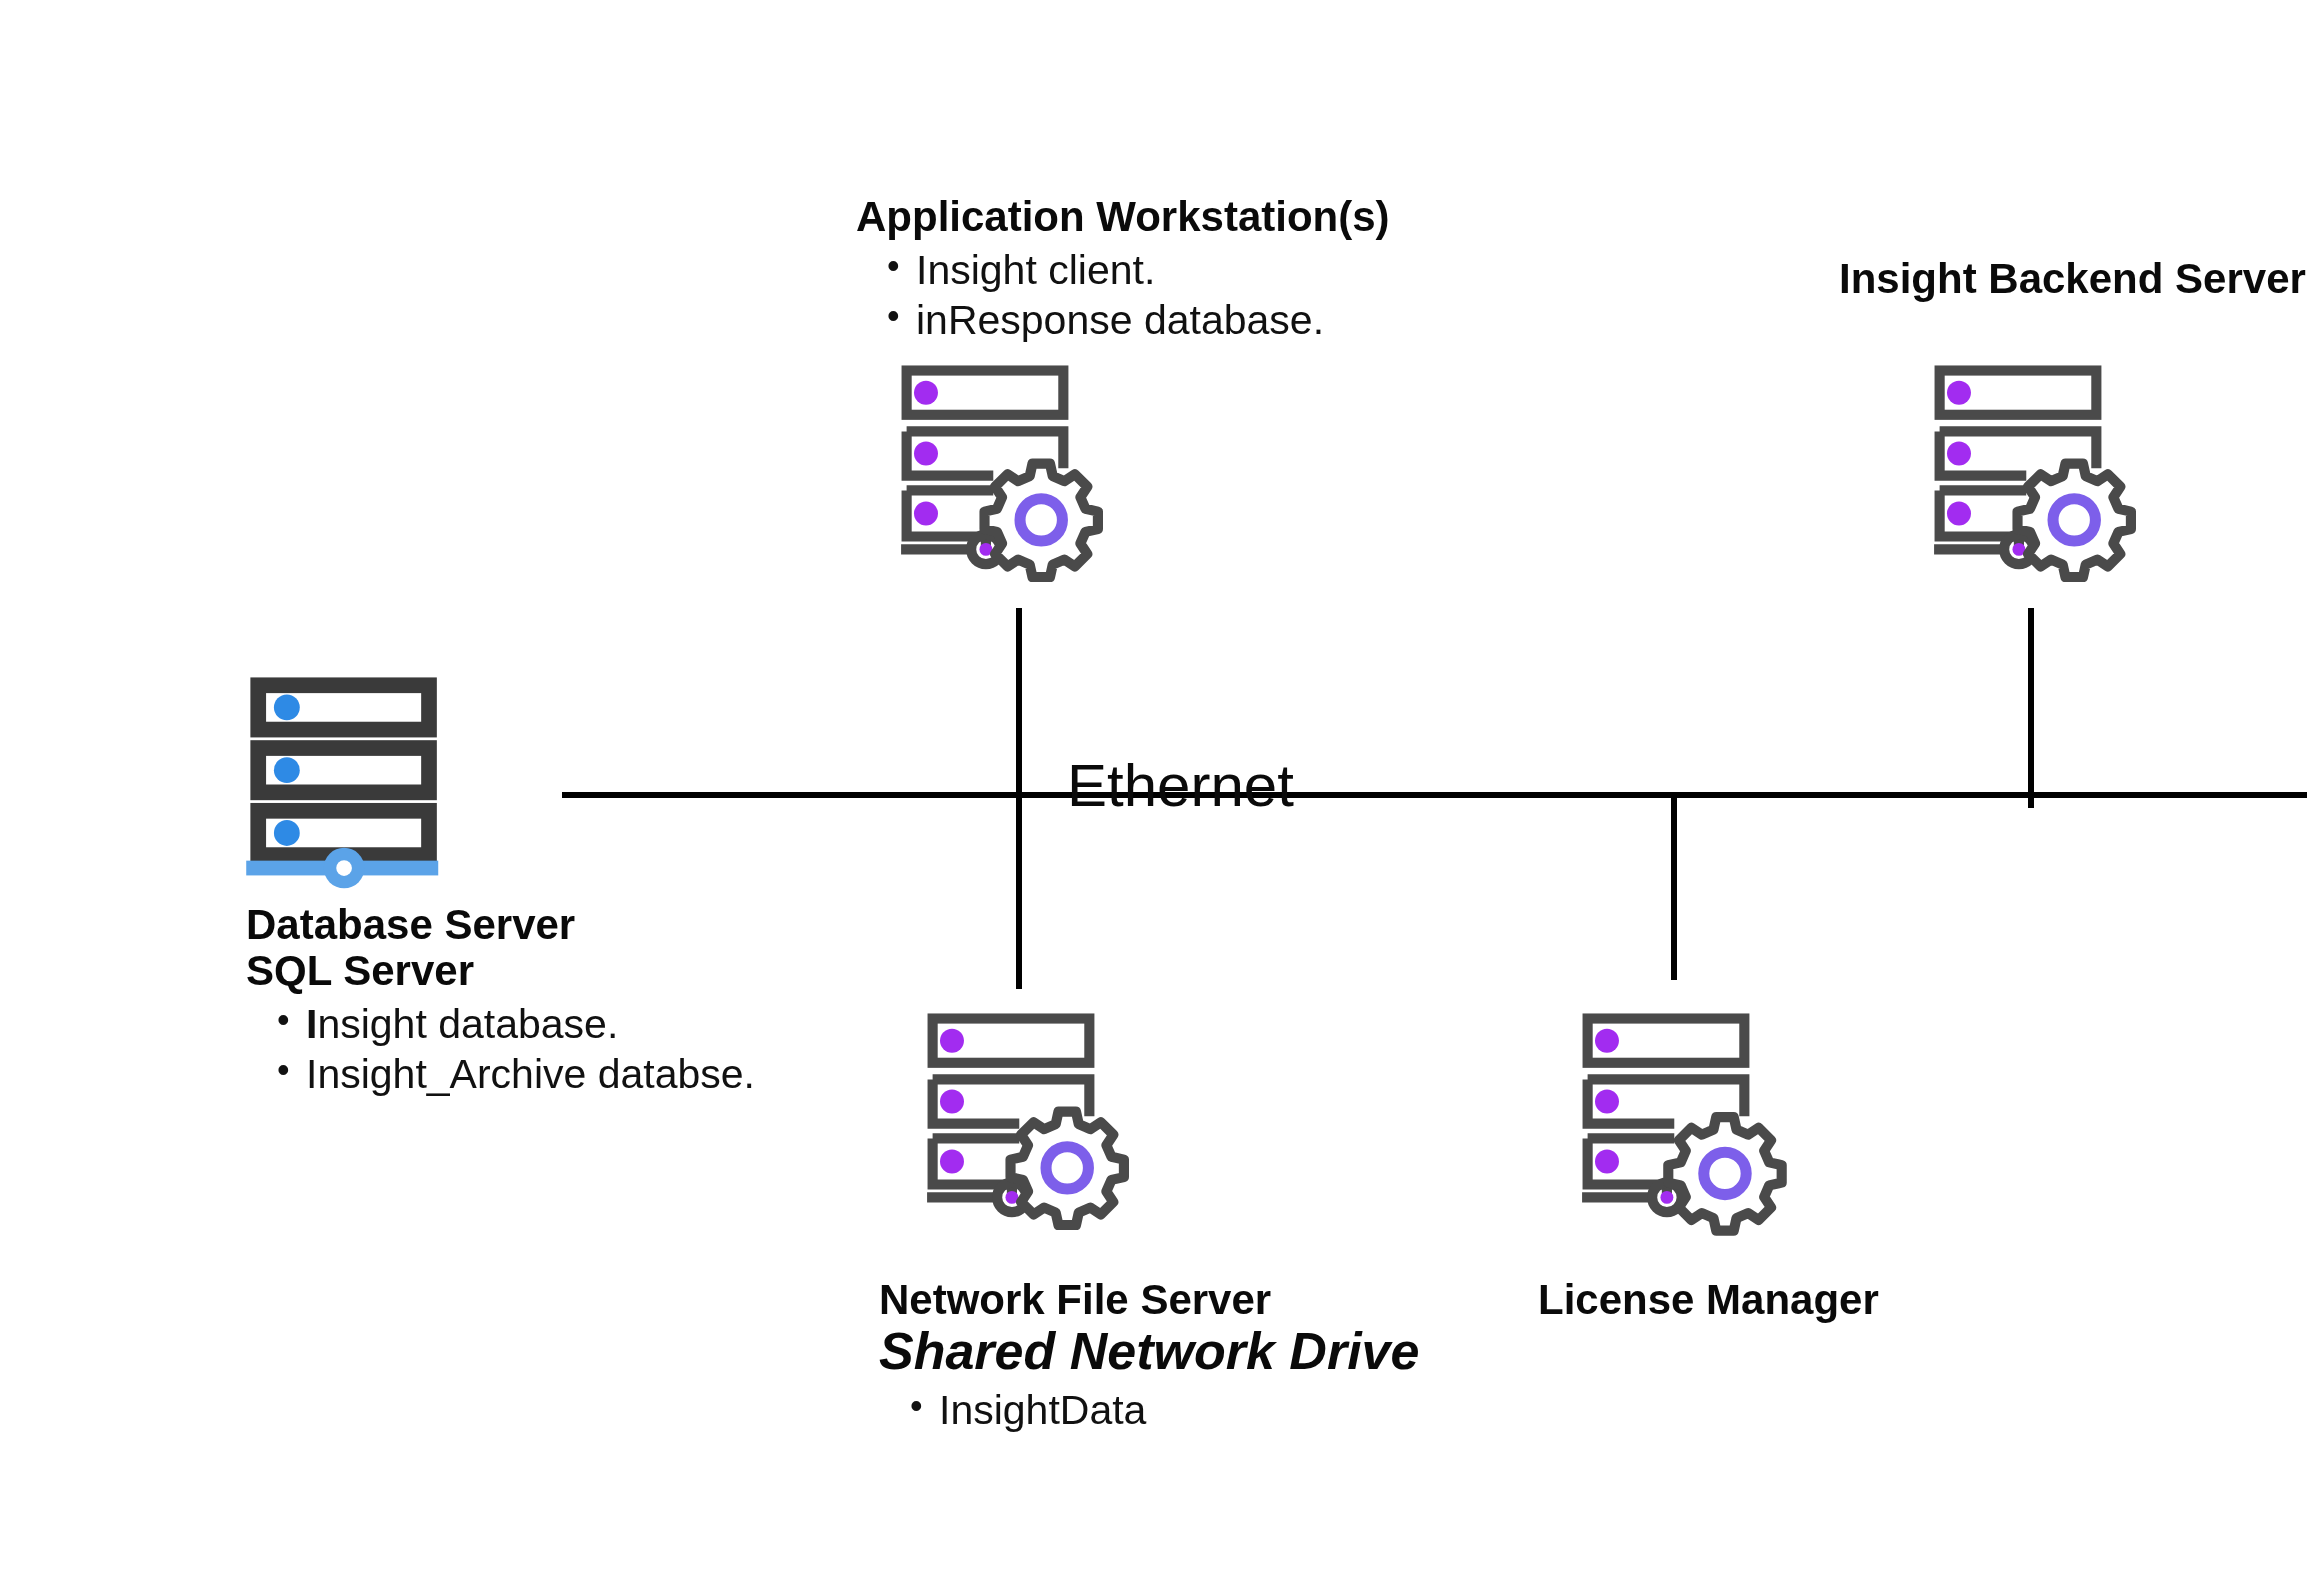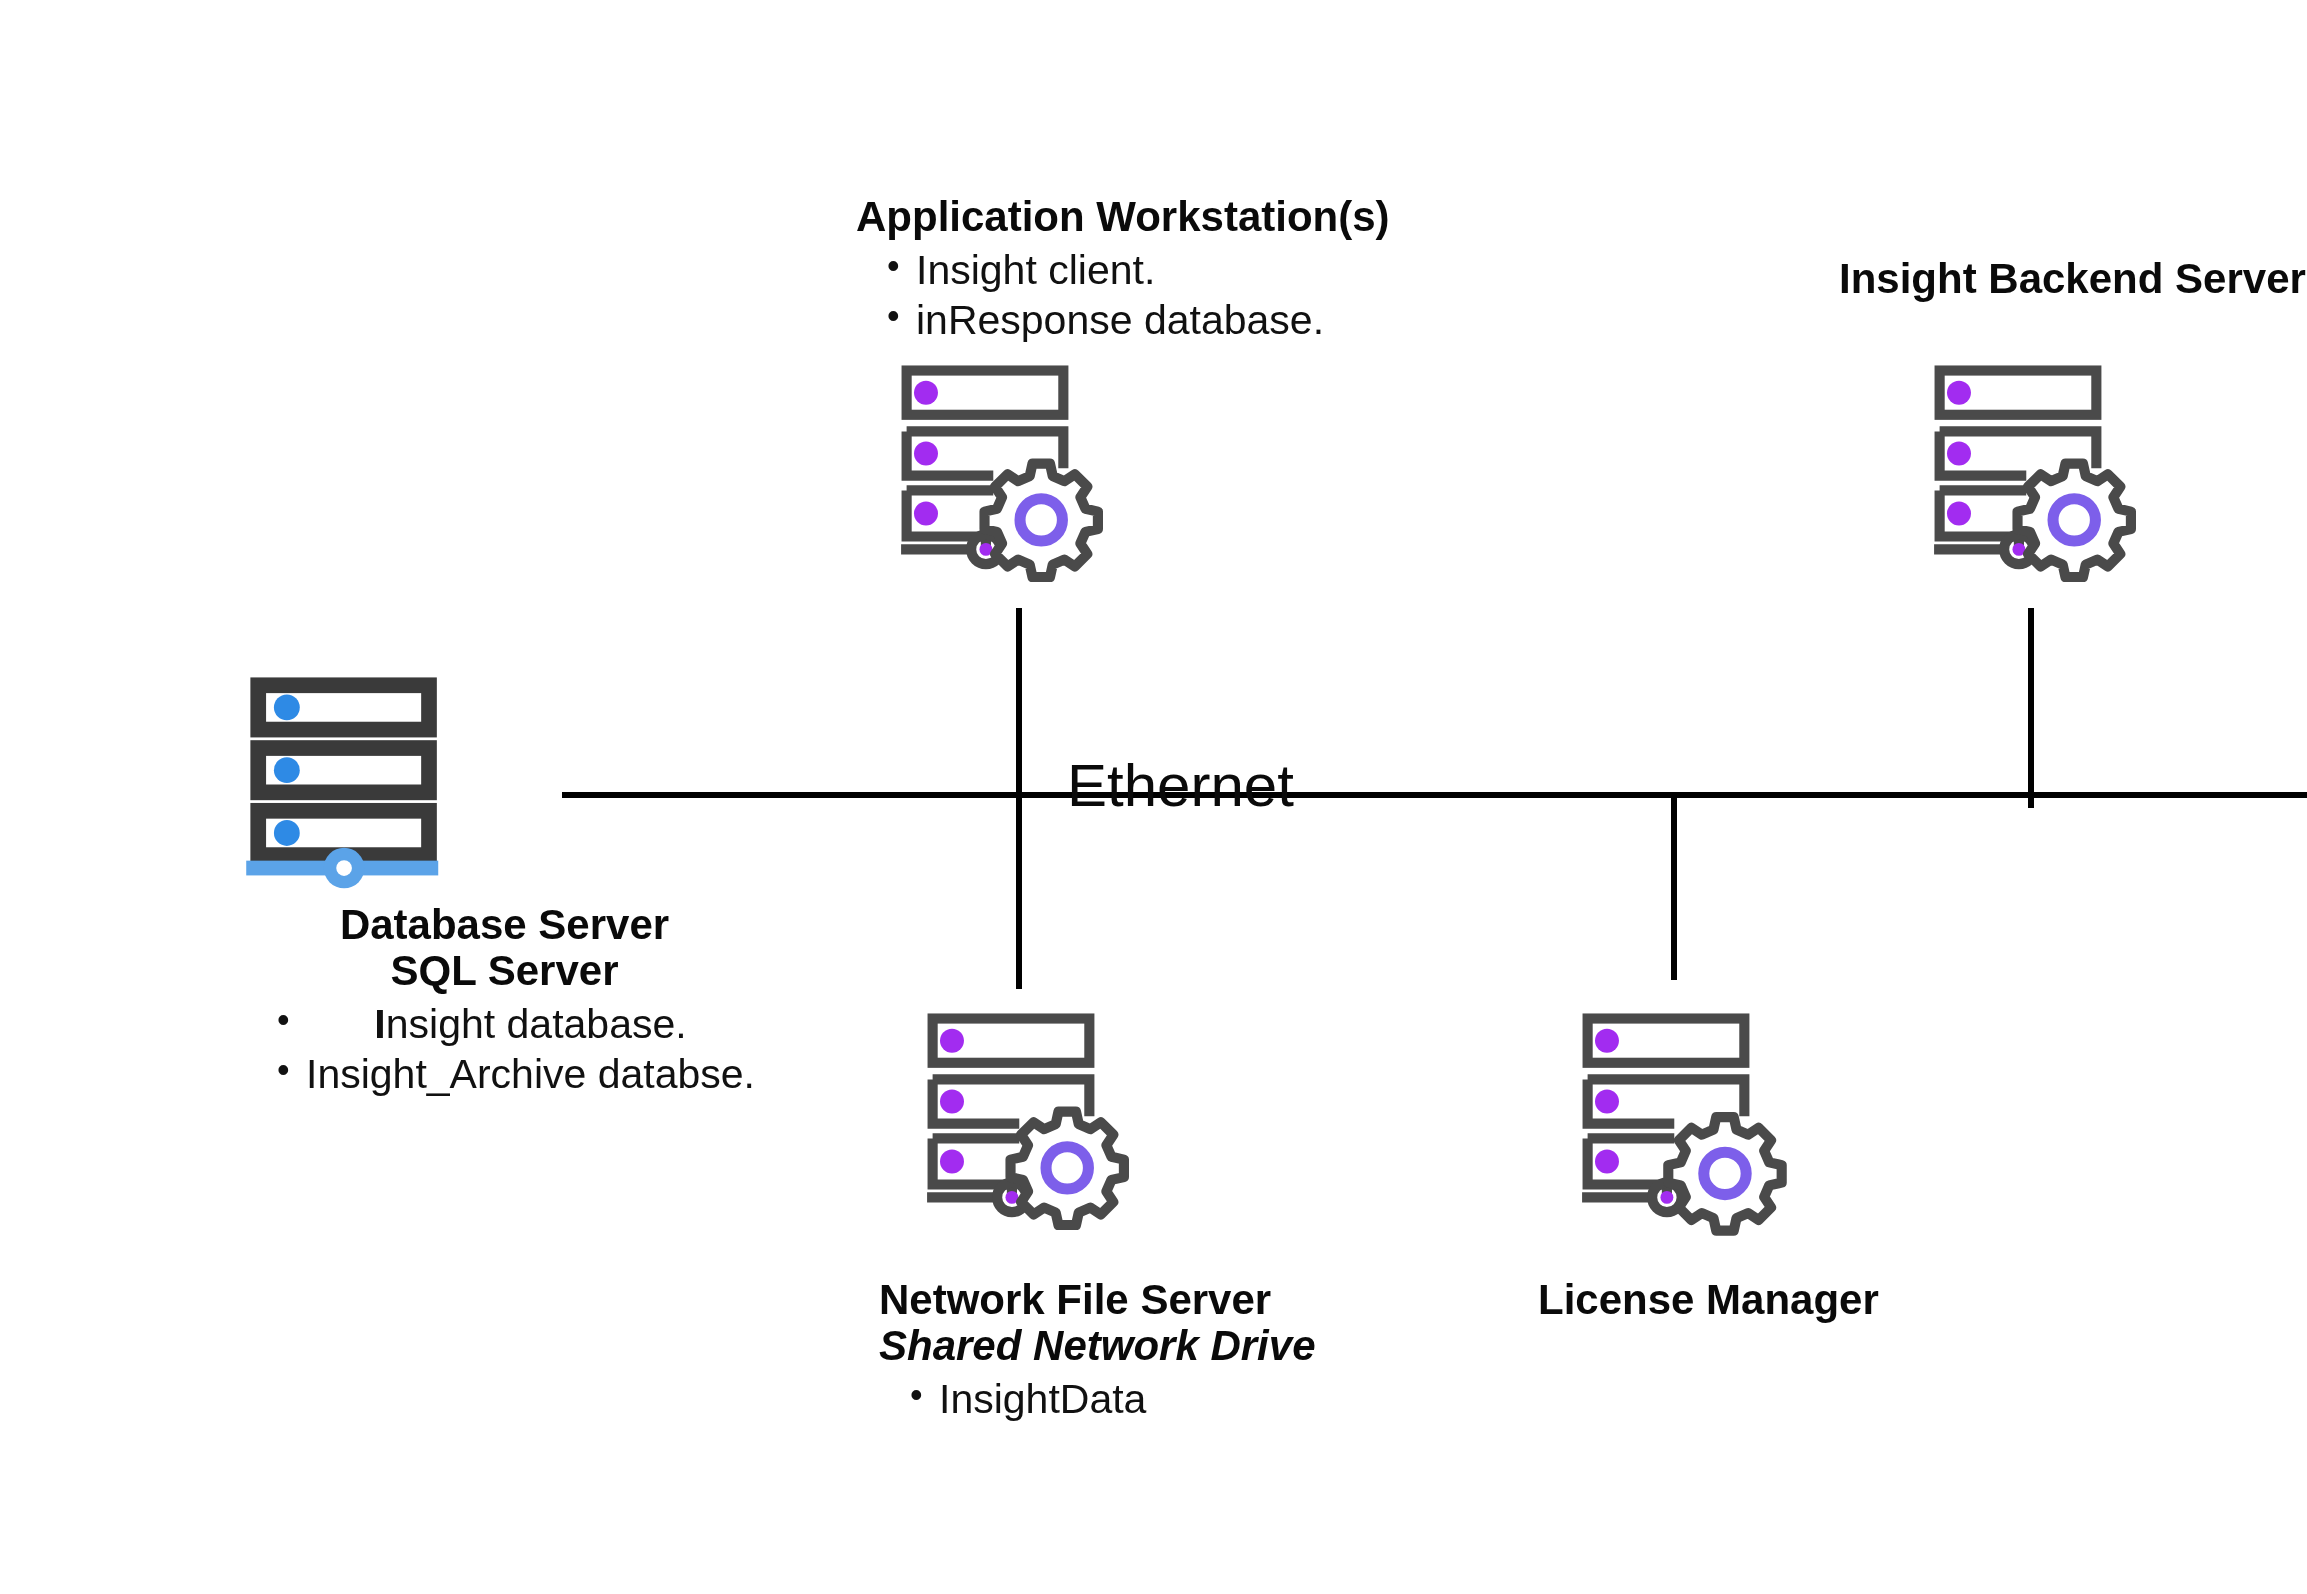--- a/index.html
+++ b/index.html
@@ -17,21 +17,21 @@
     font-weight:bold;
     font-size:42px;
     color:#0a0a0a;
     line-height:1.10;
     white-space:nowrap;
   }
   .subtitle-italic{
     font-family:"Liberation Sans",sans-serif;
     font-weight:bold;
     font-style:italic;
-    font-size:42px;
+    font-size:52px;
     color:#0a0a0a;
     line-height:1.10;
     white-space:nowrap;
   }
   .bullets{
     list-style:none;
     margin:8px;
     padding:0;
   }
   .bullets li{
@@ -158,21 +158,21 @@
       <circle cx="41" cy="170" r="14" fill="#2e8ae5"></circle>
       <g>
         <rect x="-3" y="200" width="208" height="16" fill="#5ba3e8"></rect>
         <rect x="96" y="190" width="14" height="22" fill="#5ba3e8"></rect>
         <circle cx="103" cy="208" r="22" fill="#5ba3e8"></circle>
         <circle cx="103" cy="208" r="8.5" fill="#ffffff"></circle>
       </g>
     </svg>
   </div>
 
-  <div class="label-block" style="left:246px;top:902px;text-align:center;">
+  <div class="label-block" style="left:246px;top:902px;">
     <div class="title">Database Server</div>
     <div class="title">SQL Server</div>
     <ul class="bullets" style="margin-left:31px;margin-top:4.6px;">
       <li><b>I</b>nsight database.</li>
       <li>Insight_Archive databse.</li>
     </ul>
   </div>
 
   <div class="node" style="left:927px;top:1013px;">
     <svg width="203" height="189" viewBox="0 0 220 205">

